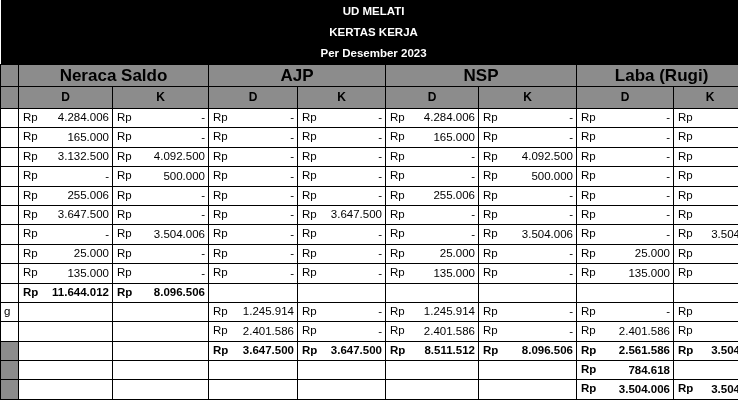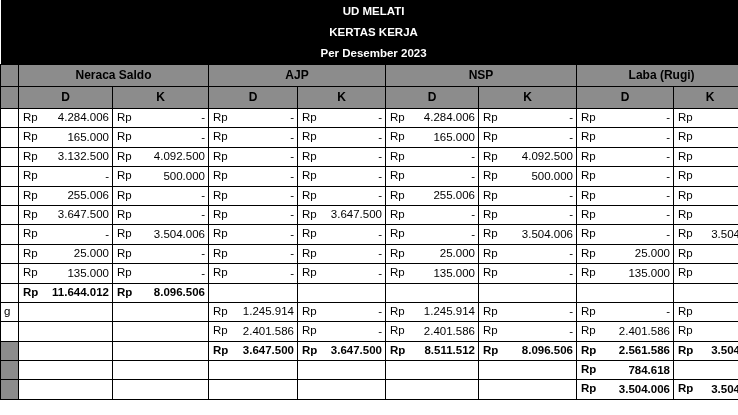--- a/index.html
+++ b/index.html
@@ -50,21 +50,21 @@
     height: 21px;
     line-height: 21px;
   }
   tr.titlebar.first td { height: 22px; }
   
   tr.grouphdr td {
     background: #8c8c8c;
     color: #000000;
     font-weight: bold;
     text-align: center;
-    font-size: 12px;
+    font-size: 17px;
     height: 22px;
     line-height: 21px;
   }
   tr.subhdr td {
     background: #8c8c8c;
     color: #000000;
     font-weight: bold;
     text-align: center;
     font-size: 12px;
     height: 22px;

